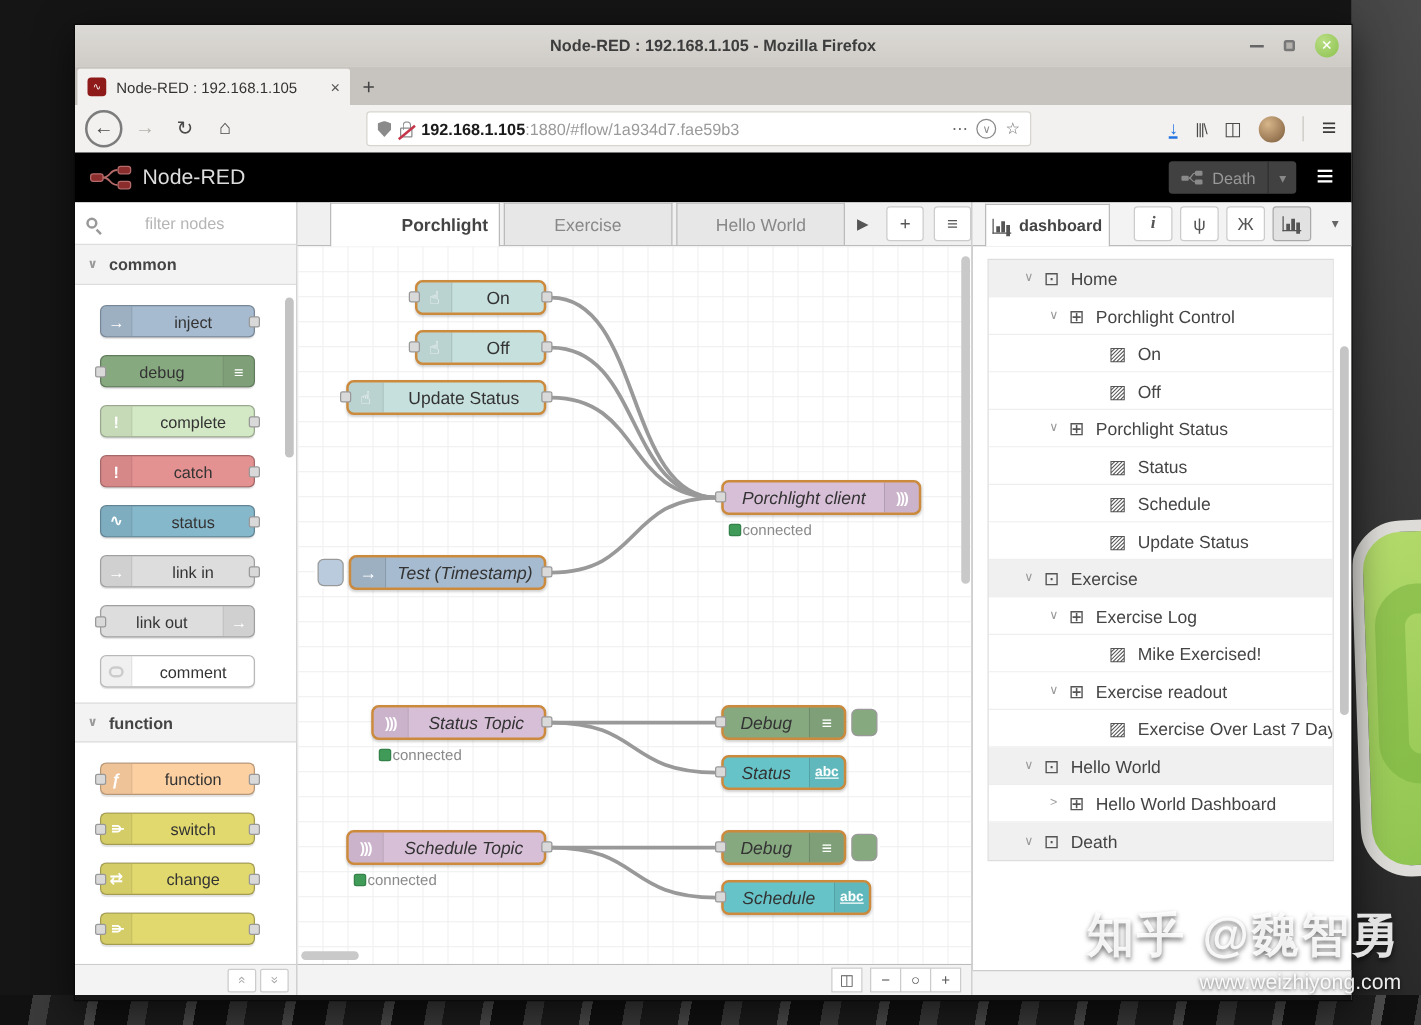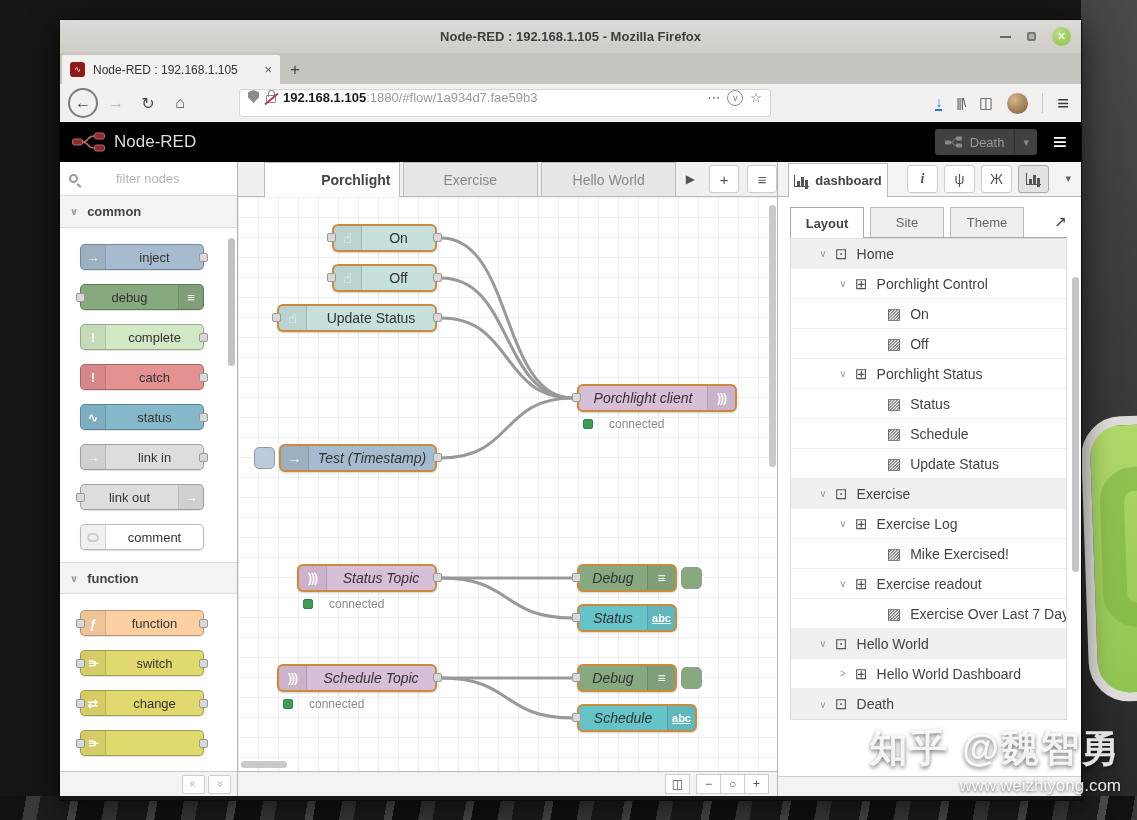--- a/index.html
+++ b/index.html
@@ -25,21 +25,21 @@
   .tabstrip { height:31px; background:#c7c4bf; display:flex; align-items:flex-end; padding-left:2px; flex:none; }
   .ff-tab { width:218px; height:29px; background:#f3f1ef; display:flex; align-items:center; gap:8px; padding:0 8px; border-radius:2px 2px 0 0; }
   .favicon { width:15px; height:15px; background:#8f1a1a; border-radius:3px; color:#fff; font-size:8px; display:flex; align-items:center; justify-content:center; flex:none; }
   .ff-tab .t { font-size:12px; color:#333; flex:1; white-space:nowrap; overflow:hidden; }
   .ff-tab .x { color:#555; font-size:13px; }
   .newtab { width:30px; height:29px; color:#444; font-size:17px; display:flex; align-items:center; justify-content:center; }
   .navbar { height:38px; background:#f3f1ef; display:flex; align-items:center; padding:0 8px; gap:4px; flex:none; }
   .nav-btn { width:28px; height:28px; display:flex; align-items:center; justify-content:center; font-size:16px; color:#4a4a4a; }
   .nav-btn.back { border:2px solid #7c7c7c; border-radius:50%; width:30px; height:30px; }
   .nav-btn.fwd { color:#b5b2ad; }
-  .urlbar { margin-left:41px; width:532px; height:28px; background:#fff; border:1px solid #d8d5d0; border-radius:3px; display:flex; align-items:flex-start; padding:0 8px; gap:7px; }
+  .urlbar { margin-left:95px; width:532px; height:28px; background:#fff; border:1px solid #d8d5d0; border-radius:3px; display:flex; align-items:center; padding:0 8px; gap:7px; }
   .ic-shield { width:11px; height:13px; background:#8a8a8a; clip-path:polygon(50% 0,100% 18%,100% 55%,50% 100%,0 55%,0 18%); flex:none; }
   .ic-lock { position:relative; width:10px; height:8px; border:1.5px solid #8a8a8a; border-radius:1px; margin-top:5px; flex:none; }
   .ic-lock::before { content:""; position:absolute; left:1px; top:-6px; width:5px; height:6px; border:1.5px solid #8a8a8a; border-bottom:none; border-radius:4px 4px 0 0; }
   .ic-lock::after { content:""; position:absolute; left:-4px; top:2px; width:17px; height:2px; background:#c4374b; transform:rotate(-40deg); }
   .url-text { flex:1; font-size:13px; white-space:nowrap; overflow:hidden; }
   .url-text .host { color:#1a1a1a; font-weight:bold; }
   .url-text .rest { color:#9a9a9a; }
   .url-ic { color:#6a6a6a; font-size:13px; }
   .pocket { width:16px; height:16px; border:1.5px solid #8a8a8a; border-radius:50%; font-size:9px; color:#8a8a8a; display:flex; align-items:center; justify-content:center; }
   .nav-right { margin-left:auto; display:flex; align-items:center; gap:14px; padding-right:4px; }
@@ -100,21 +100,21 @@
   .fnode .nico.l { left:0; border-right:1px solid rgba(0,0,0,.12); border-radius:3px 0 0 3px; }
   .fnode .nico.r { right:0; border-left:1px solid rgba(0,0,0,.12); border-radius:0 3px 3px 0; }
   .fnode .lbl { flex:1; text-align:center; }
   .fnode .lbl.l { padding-left:28px; } .fnode .lbl.r { padding-right:28px; }
   .fnode.it .lbl { font-style:italic; }
   .fnode .port { top:7px; } .fnode .port.in { left:-7px; } .fnode .port.out { right:-7px; }
   .ic-wifi { letter-spacing:-1px; font-size:12px; }
   .ic-abc { font-size:11px; text-decoration:underline; font-style:normal; }
   .nbtn { position:absolute; width:21px; height:22px; top:1px; border-radius:5px; border:1px solid #999; box-shadow:0 0 0 2px #fff; }
   .nbtn.lft { left:-27px; } .nbtn.rgt { right:-27px; }
-  .n-status { position:absolute; display:flex; align-items:center; gap:16px; font-size:12px; color:#8a8a8a; }
+  .n-status { position:absolute; display:flex; align-items:center; gap:1px; font-size:12px; color:#8a8a8a; }
   .n-dot { width:10px; height:10px; background:#3f9b57; border:1px solid #348249; border-radius:2px; }
   .cv-vscroll { position:absolute; right:1px; top:8px; width:7px; height:262px; background:#c9c9c9; border-radius:4px; }
   .cv-hscroll { position:absolute; left:3px; bottom:3px; width:46px; height:7px; background:#c9c9c9; border-radius:4px; }
   .ws-footer { height:25px; background:#f3f3f3; border-top:1px solid #bbb; display:flex; align-items:center; justify-content:flex-end; padding-right:8px; flex:none; }
   .wf-btn { width:25px; height:20px; background:#fff; border:1px solid #ccc; color:#555; font-size:12px; display:flex; align-items:center; justify-content:center; margin-left:-1px; }
   .wf-btn.map { margin-right:7px; }
 
   
   .sidebar { width:303px; background:#fff; display:flex; flex-direction:column; min-width:0; }
   .sb-header { height:35px; background:#f3f3f3; border-bottom:1px solid #bbb; position:relative; display:flex; align-items:flex-end; padding-left:10px; flex:none; }
@@ -487,26 +487,20 @@
             <span class="tool-btn">
                 <span>Ж</span>
               </span>
             <span class="tool-btn active">
                 <span class="ic-bars"></span>
               </span>
           </div>
           <span class="sb-caret">▾</span>
         </div>
         <div class="sb-body">
-          <div class="panel-tabs" id="panel-tabs">
-            <span class="ptab active">Layout</span>
-              <span class="ptab">Site</span>
-              <span class="ptab">Theme</span>
-              <span class="ext-link">↗</span>
-          </div>
           <div class="tree" id="tree">
               <div class="trow tab">
                 <span class="chv">∨</span>
                 <span class="tic">⊡</span>
                 <span>Home</span>
               </div>
               <div class="trow group">
                 <span class="chv">∨</span>
                 <span class="tic">⊞</span>
                 <span>Porchlight Control</span>

